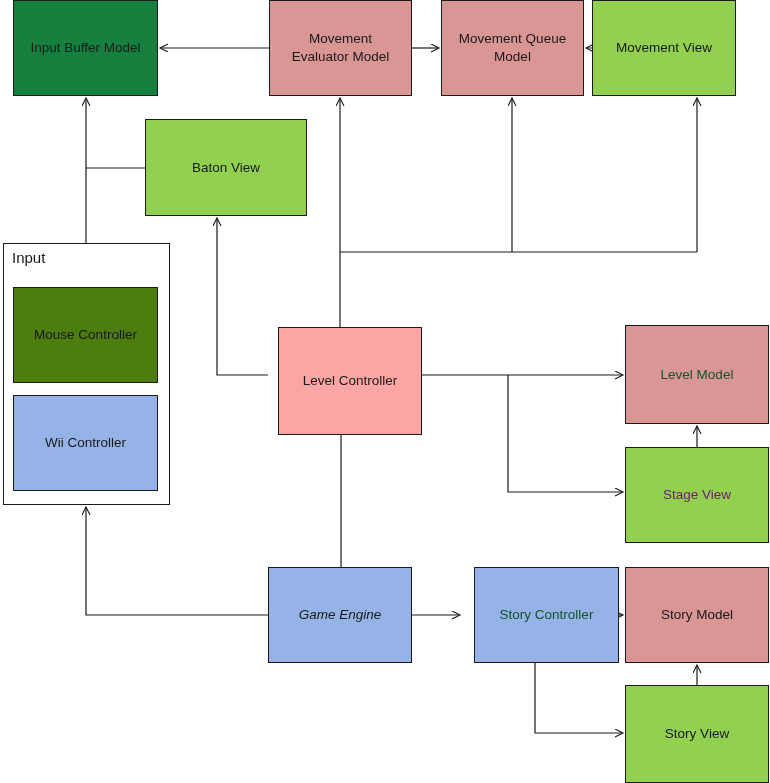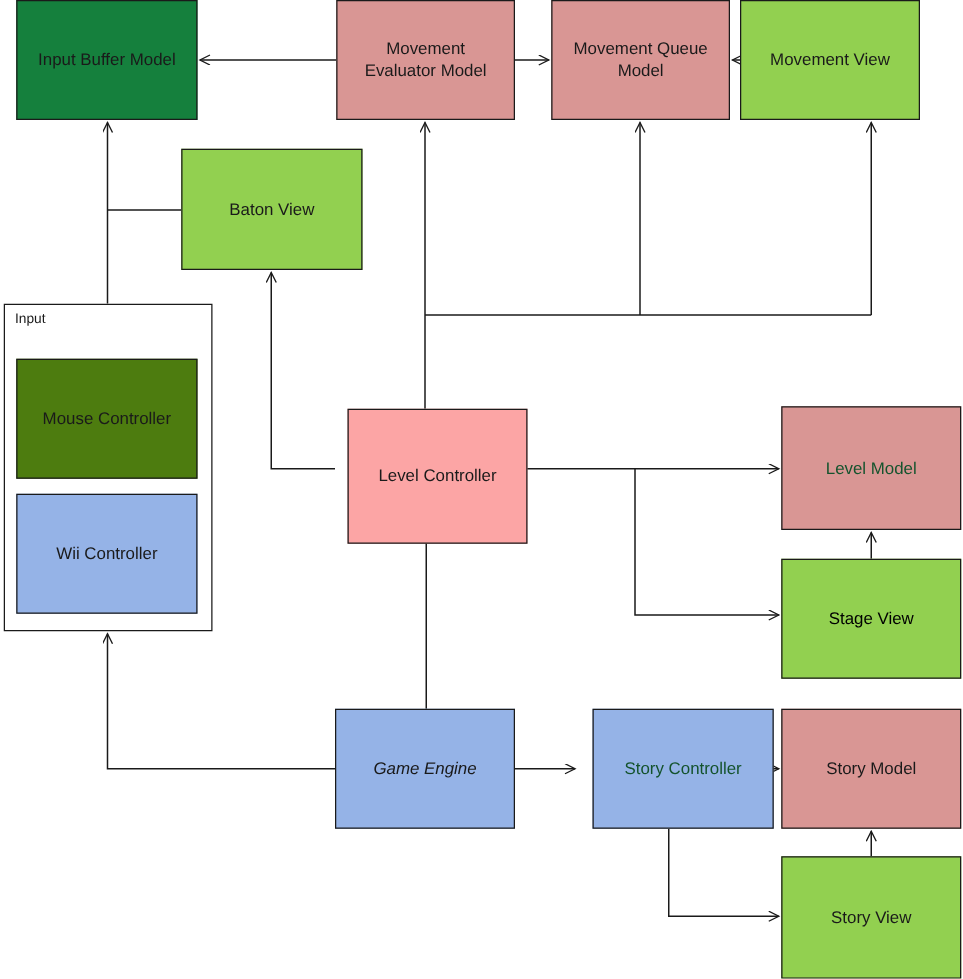--- a/index.html
+++ b/index.html
@@ -47,21 +47,21 @@
     position: absolute;
     box-sizing: border-box;
     border: 1px solid #1a1a1a;
     background: #ffffff;
     z-index: 1;
   }
   .group-title {
     position: absolute;
     left: 8px;
     top: 5px;
-    font-size: 11px;
+    font-size: 15px;
     color: #1a1a1a;
     z-index: 3;
   }
 </style>
 </head>
 <body style="background: rgb(255, 255, 255);">
 
 <div id="diagram-canvas" style="background: rgb(255, 255, 255);">
 
   <svg id="connector-layer" viewBox="0 0 770 783" width="770" height="783" xmlns="http://www.w3.org/2000/svg">
@@ -107,36 +107,36 @@
         <span class="node-label">Movement
 Evaluator Model</span>
       </div>
       <div class="node" style="left: 441px; top: 0px; width: 143px; height: 96px; background: rgb(217, 150, 148); border-color: rgb(26, 26, 26); color: rgb(26, 26, 26);">
         <span class="node-label">Movement Queue
 Model</span>
       </div>
       <div class="node" style="left: 592px; top: 0px; width: 144px; height: 96px; background: rgb(146, 208, 80); border-color: rgb(26, 26, 26); color: rgb(26, 26, 26);">
         <span class="node-label">Movement View</span>
       </div>
-      <div class="node" style="left: 145px; top: 119px; width: 145px; height: 97px; background: rgb(146, 208, 80); border-color: rgb(26, 26, 26); color: rgb(26, 26, 26);">
+      <div class="node" style="left: 145px; top: 119px; width: 162px; height: 97px; background: rgb(146, 208, 80); border-color: rgb(26, 26, 26); color: rgb(26, 26, 26);">
         <span class="node-label">Baton View</span>
       </div>
       <div class="node" style="left: 13px; top: 287px; width: 145px; height: 96px; background: #4d7c0f; border-color: rgb(26, 26, 26); color: rgb(26, 26, 26);">
         <span class="node-label">Mouse Controller</span>
       </div>
       <div class="node" style="left: 13px; top: 395px; width: 145px; height: 96px; background: rgb(149, 179, 231); border-color: rgb(26, 26, 26); color: rgb(26, 26, 26);">
         <span class="node-label">Wii Controller</span>
       </div>
       <div class="node" style="left: 268px; top: 327px; width: 144px; height: 108px; background: #fca5a5; border-color: rgb(26, 26, 26); color: rgb(26, 26, 26); margin-left: 10px;">
         <span class="node-label">Level Controller</span>
       </div>
       <div class="node" style="left: 625px; top: 325px; width: 144px; height: 99px; background: rgb(217, 150, 148); border-color: rgb(26, 26, 26); color: #14532d;">
         <span class="node-label">Level Model</span>
       </div>
-      <div class="node" style="left: 625px; top: 447px; width: 144px; height: 96px; background: rgb(146, 208, 80); border-color: rgb(26, 26, 26); color: #000000;">
+      <div class="node" style="left: 625px; top: 447px; width: 144px; height: 96px; background: rgb(146, 208, 80); border-color: rgb(26, 26, 26); color: #701a75;">
         <span class="node-label">Stage View</span>
       </div>
       <div class="node" style="left: 268px; top: 567px; width: 144px; height: 96px; background: rgb(149, 179, 231); border-color: rgb(26, 26, 26); color: rgb(26, 26, 26); font-style: italic;">
         <span class="node-label">Game Engine</span>
       </div>
       <div class="node" style="left: 462px; top: 567px; width: 145px; height: 96px; background: rgb(149, 179, 231); border-color: rgb(26, 26, 26); color: #14532d; margin-left: 12px;">
         <span class="node-label">Story Controller</span>
       </div>
       <div class="node" style="left: 625px; top: 567px; width: 144px; height: 96px; background: rgb(217, 150, 148); border-color: rgb(26, 26, 26); color: rgb(26, 26, 26);">
         <span class="node-label">Story Model</span>

